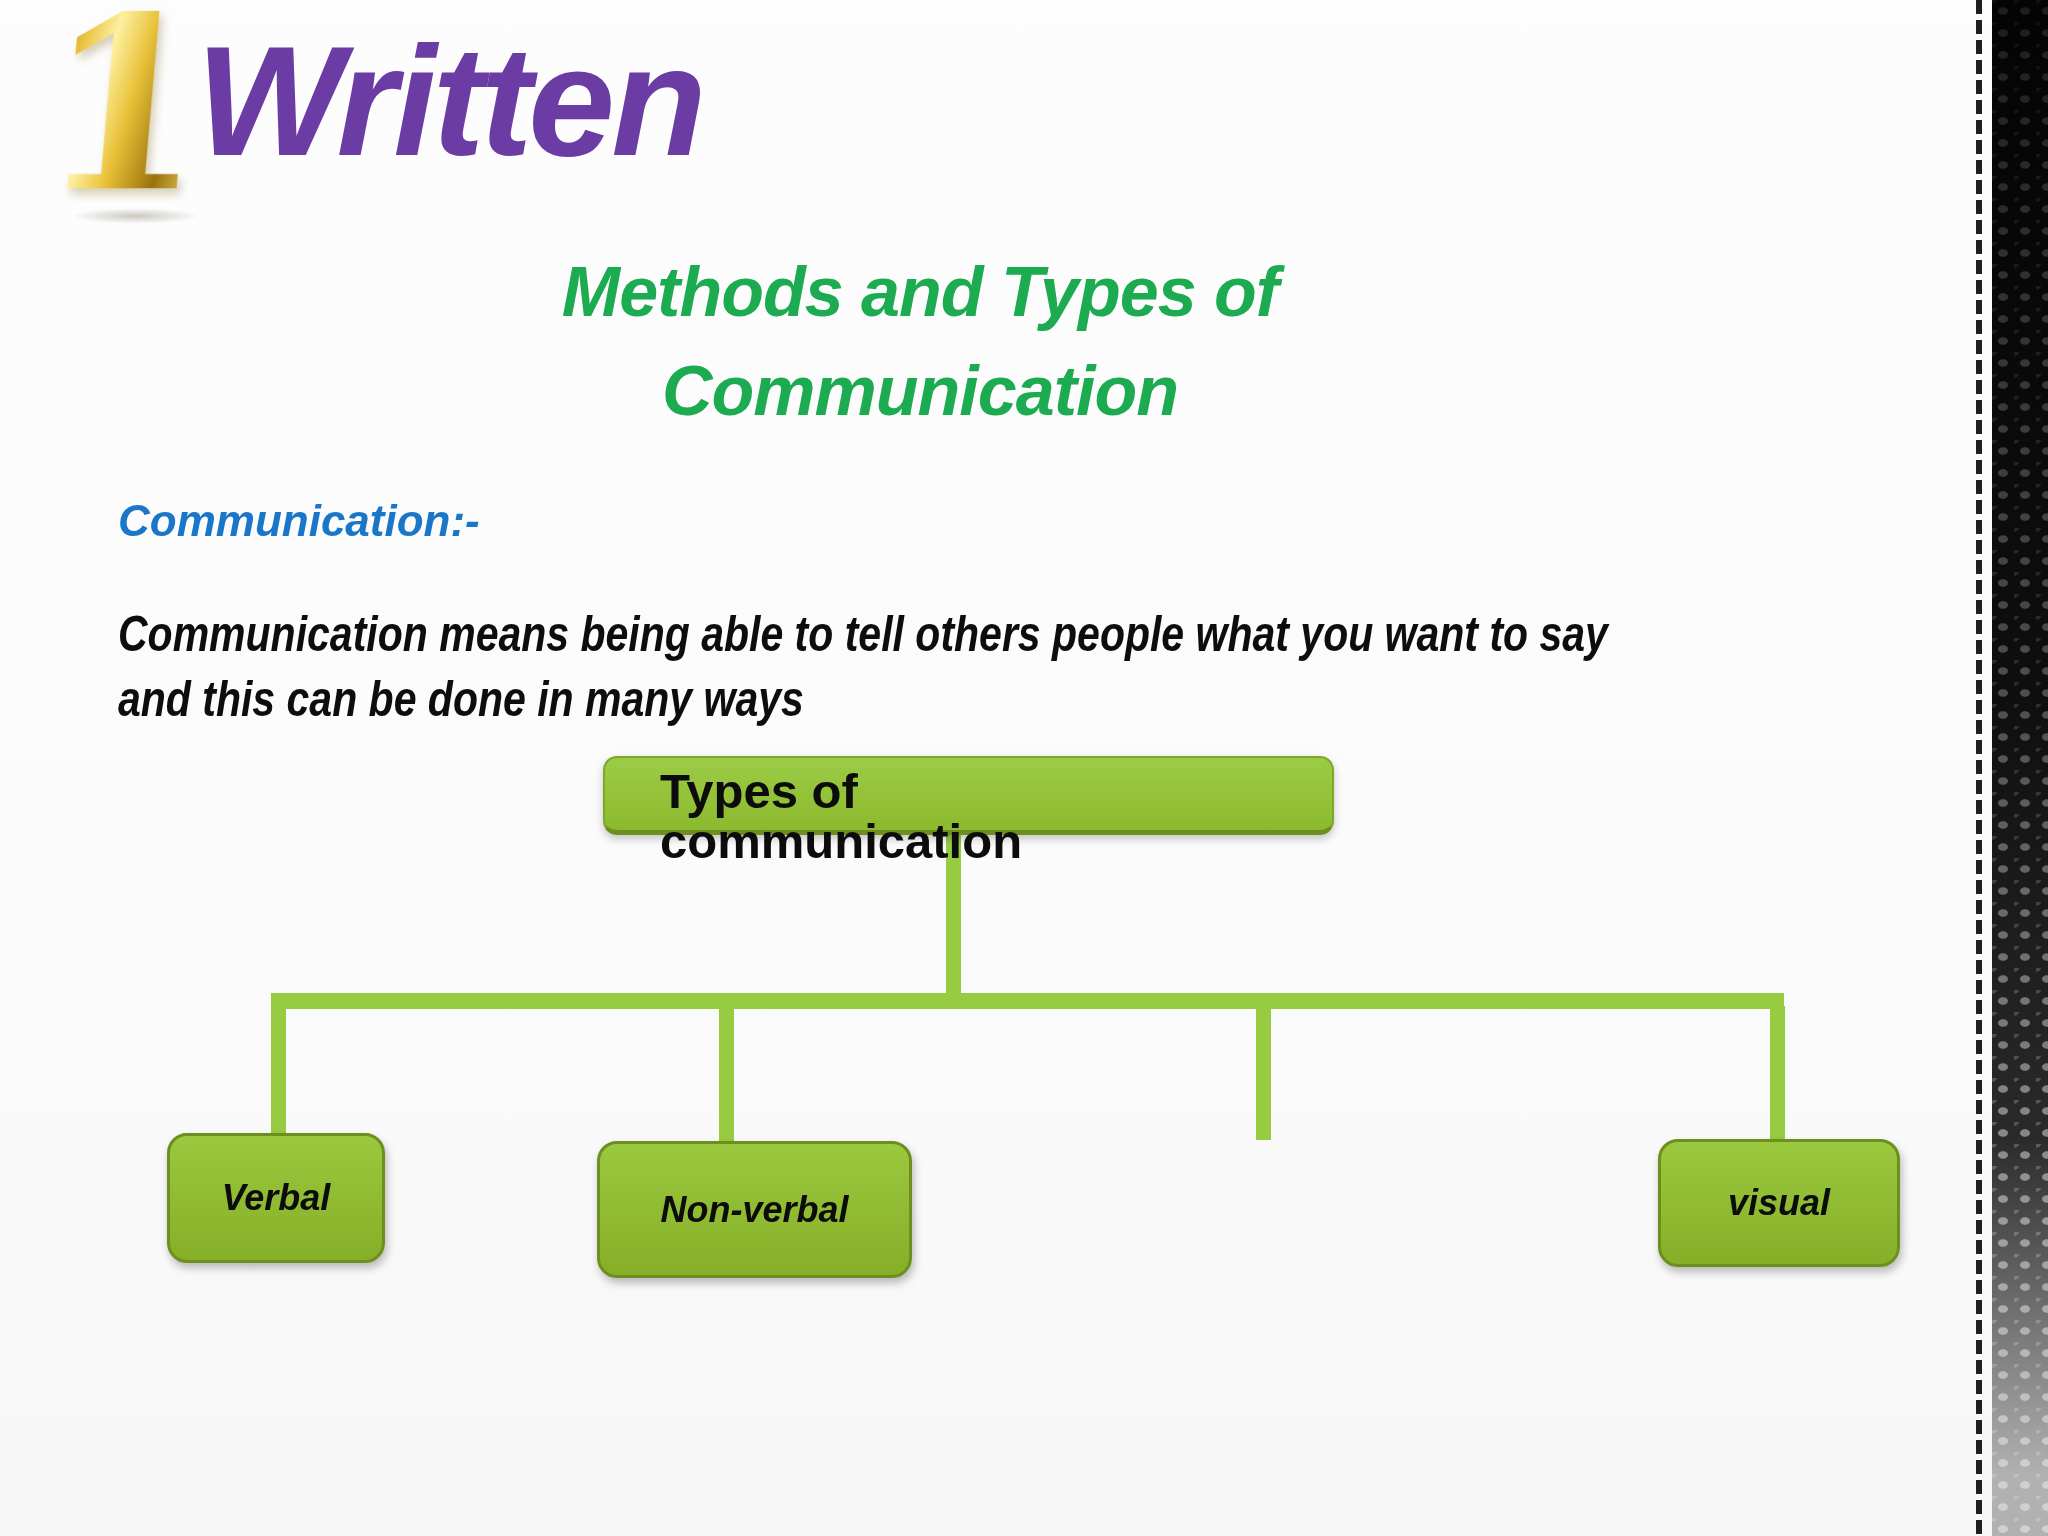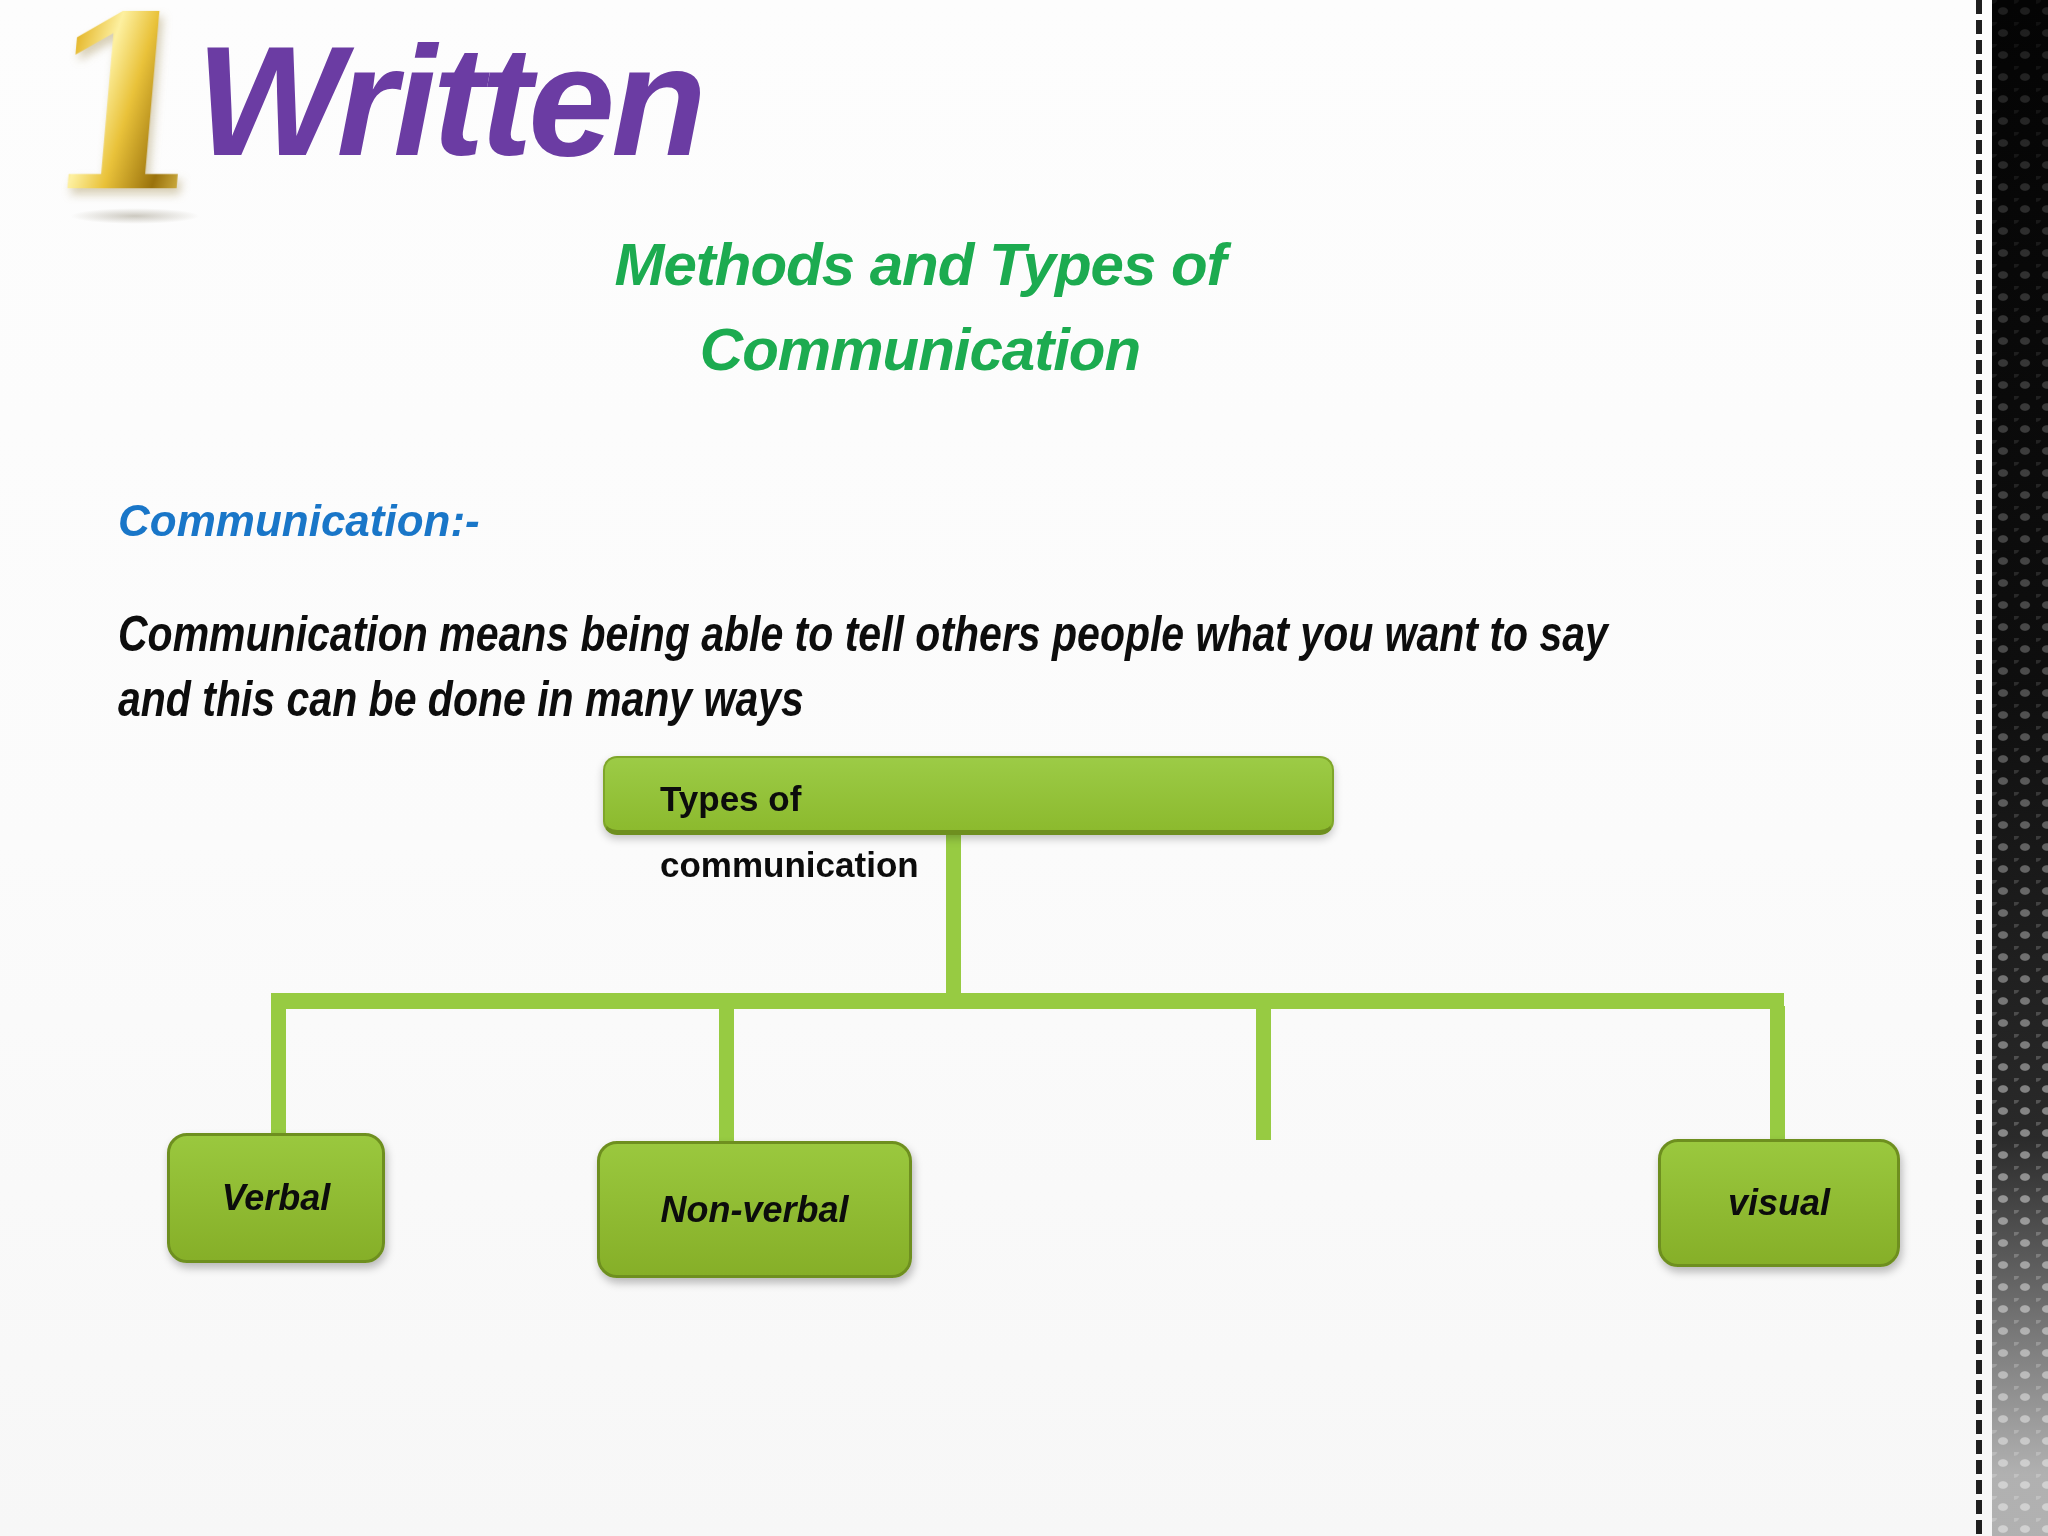--- a/index.html
+++ b/index.html
@@ -26,23 +26,23 @@
     position:absolute;left:70px;top:208px;width:130px;height:16px;
     background:radial-gradient(ellipse at center,rgba(90,80,50,.30),rgba(90,80,50,0) 70%);
   }
   .session-title{
     position:absolute;left:196px;top:16px;
     font-size:156px;font-weight:bold;font-style:italic;
     letter-spacing:-4px;line-height:1.1;
     color:#6b3ca3;
   }
   .main-title{
-    position:absolute;left:270px;top:222px;width:1300px;
+    position:absolute;left:270px;top:243px;width:1300px;
     text-align:center;
-    font-size:60px;font-weight:bold;font-style:italic;
+    font-size:70px;font-weight:bold;font-style:italic;
     line-height:1.42;letter-spacing:-1px;
     color:#1cab50;
     white-space:pre-line;
   }
   .section-heading{
     position:absolute;left:118px;top:496px;
     font-size:44px;font-weight:bold;font-style:italic;
     color:#1976c8;
   }
   .body-text{
@@ -59,21 +59,21 @@
   .root-box{
     position:absolute;left:603px;top:756px;width:727px;height:72px;
     background:linear-gradient(180deg,#9ccb46 0%,#8cba2e 100%);
     border:2px solid #7fa62a;border-bottom:5px solid #6e8f1f;
     border-radius:14px;
     box-shadow:0 4px 8px rgba(0,0,0,.22);
     z-index:2;
   }
   .root-label{
     position:absolute;left:660px;top:766px;
-    font-size:35px;font-weight:bold;line-height:66px;
+    font-size:49px;font-weight:bold;line-height:50px;
     color:#0c0c0c;white-space:pre-line;z-index:3;
   }
   .child-box{
     position:absolute;z-index:2;
     display:flex;align-items:center;justify-content:center;
     background:linear-gradient(180deg,#9ac83e 0%,#86af28 100%);
     border:3px solid #6e8f1f;border-radius:20px;
     box-shadow:2px 5px 8px rgba(0,0,0,.26);
     font-size:36px;font-weight:bold;font-style:italic;color:#0c0c0c;
   }

